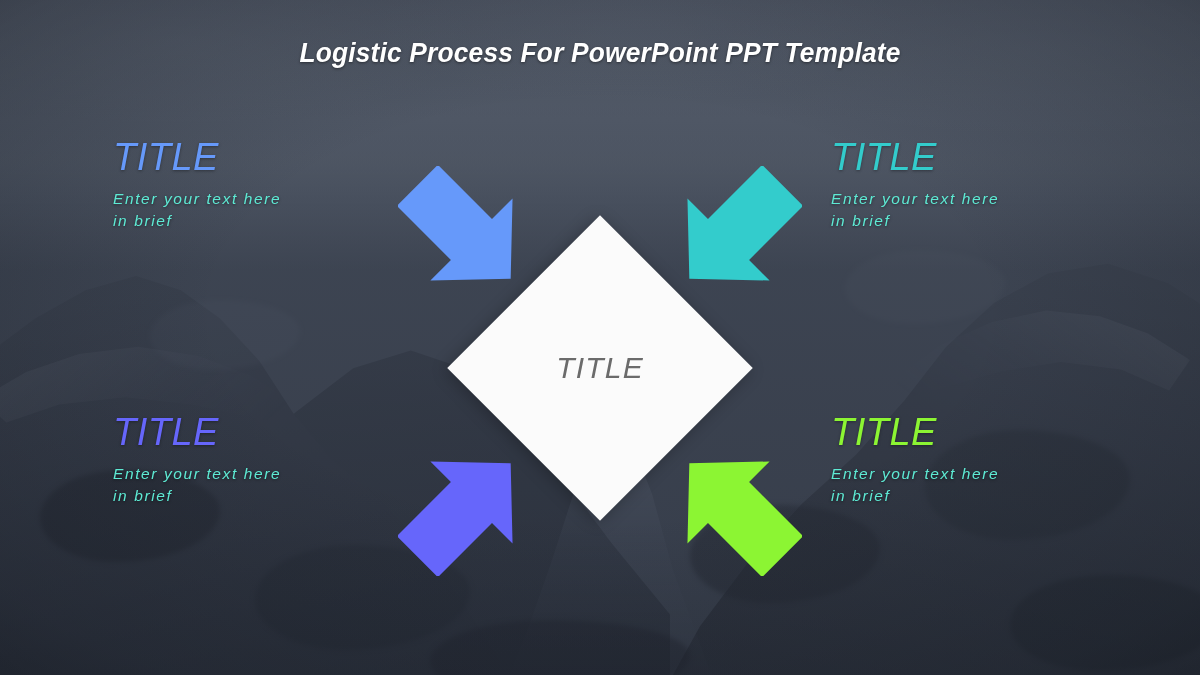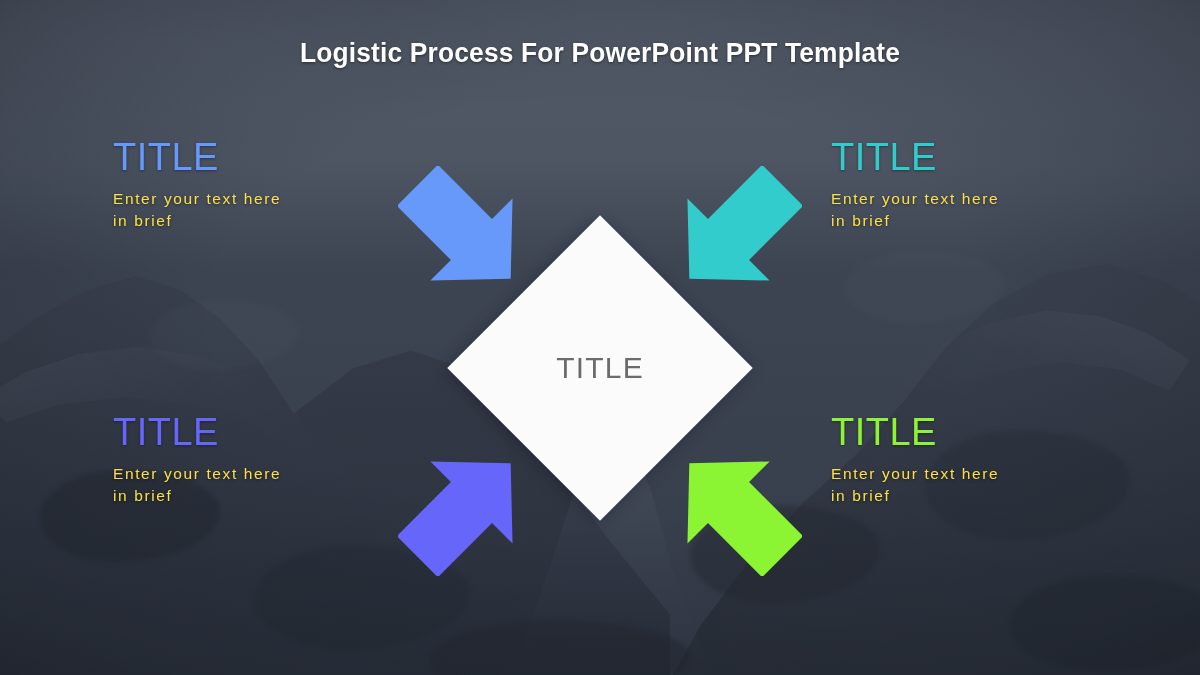--- a/index.html
+++ b/index.html
@@ -13,20 +13,21 @@
     font-family:"Liberation Sans", sans-serif;
   }
 
   
   .slide {
     position:relative;
     width:1200px;
     height:675px;
     overflow:hidden;
     background:#414755;
+    font-style:italic;
   }
 
   
   .bg-photo {
     position:absolute;
     inset:0;
     background:
       
       radial-gradient(ellipse 420px 120px at 180px 40px, rgba(150,160,175,.16), rgba(0,0,0,0) 70%),
       radial-gradient(ellipse 380px 110px at 640px 25px, rgba(150,160,175,.13), rgba(0,0,0,0) 70%),
@@ -154,21 +155,21 @@
     font-size:38px;
     font-weight:400;
     line-height:1;
     letter-spacing:.5px;
     margin-bottom:12px;
     text-shadow:0 1px 3px rgba(0,0,0,.35);
   }
   .txt-block .body {
     font-size:15.5px;
     line-height:1.45;
-    color:#fde047;
+    color:#5eead4;
     letter-spacing:1.6px;
     text-shadow:0 1px 3px rgba(0,0,0,.45);
   }
 
   .tb-tl { left:113px;  top:138px; }
   .tb-tr { left:831px;  top:138px; }
   .tb-bl { left:113px;  top:413px; }
   .tb-br { left:831px;  top:413px; }
 
   

